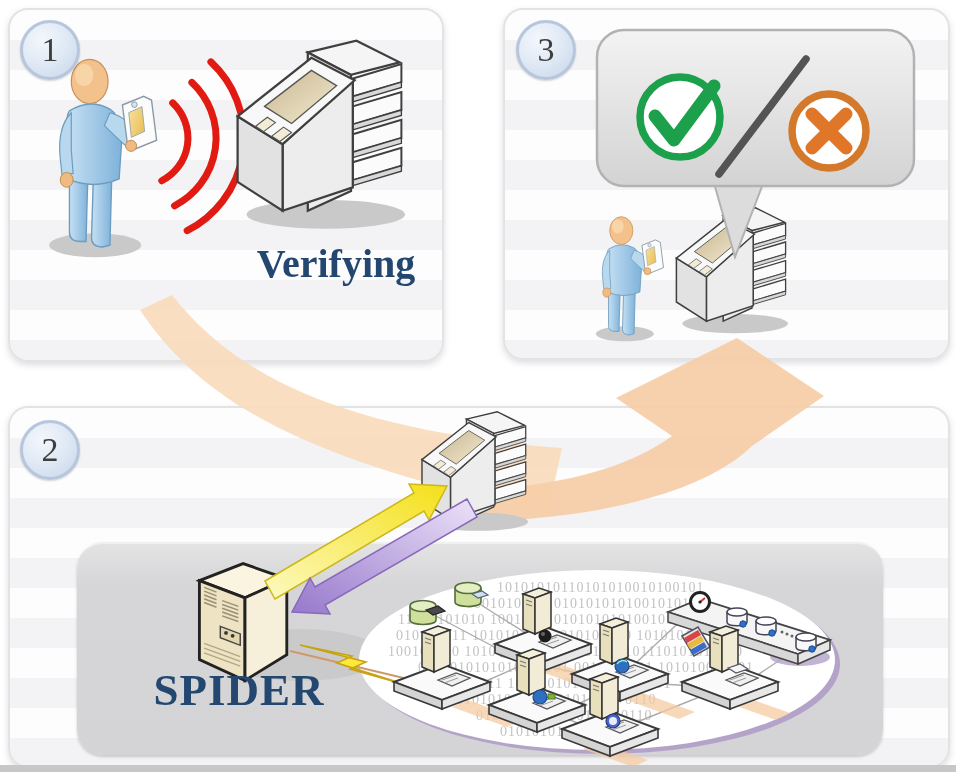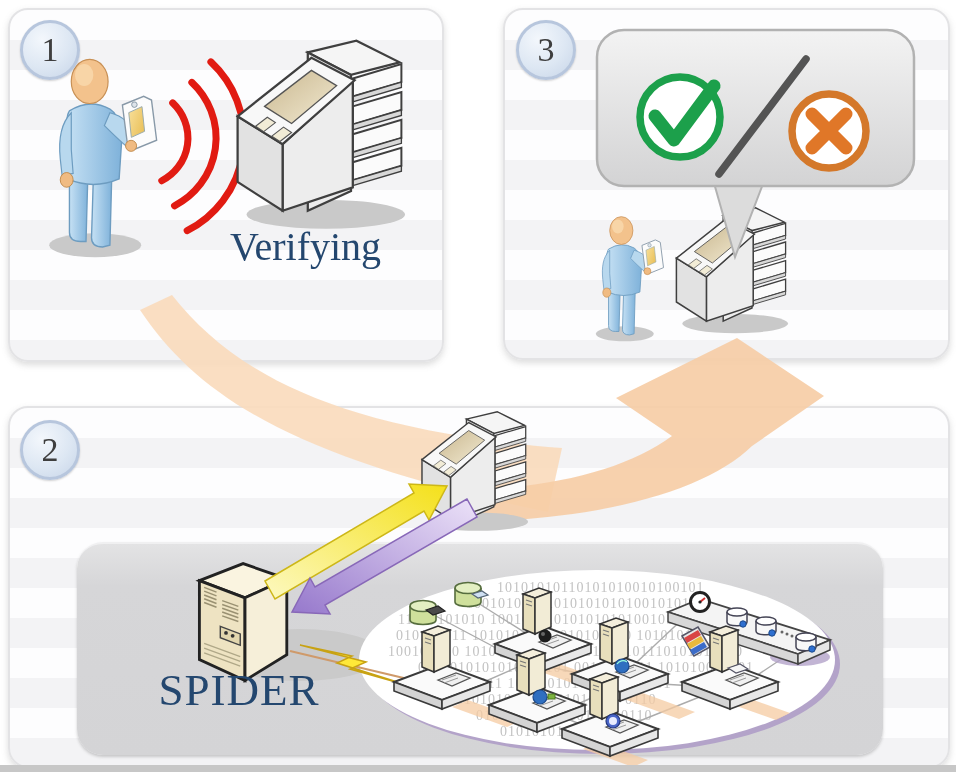--- a/index.html
+++ b/index.html
@@ -12,24 +12,24 @@
   .panel-3{left:503px;top:8px;width:443px;height:348px;}
   .panel-2{left:8px;top:406px;width:938px;height:358px;}
   .inner-gray{position:absolute;left:77px;top:542px;width:806px;height:211px;border-radius:26px;
          background:linear-gradient(180deg,#e3e3e4 0%,#d6d6d8 20%,#d4d4d6 100%);
          border-top:2px solid #f0f0f1;box-shadow:0 2px 3px rgba(100,100,100,.3);}
   .badge{position:absolute;width:54px;height:54px;border-radius:50%;border:3px solid #b7c6dd;
          background:radial-gradient(circle at 35% 30%,#f3f7fc 0%,#dde7f3 55%,#c7d5e8 100%);
          box-shadow:0 1px 2px rgba(0,0,0,.18);display:flex;align-items:center;justify-content:center;
          font-family:"Liberation Serif",serif;font-size:34px;color:#3e3e3e;}
   .badge-1{left:20px;top:20px;} .badge-3{left:516px;top:20px;} .badge-2{left:20px;top:420px;}
-  .vm-title{position:absolute;left:230px;top:226px;width:212px;text-align:left;
-         font-weight:normal;font-size:40px;line-height:41px;color:#24476f;}
+  .vm-title{position:absolute;left:230px;top:243px;width:212px;text-align:center;
+         font-weight:bold;font-size:40px;line-height:41px;color:#24476f;}
   .spider-title{position:absolute;left:136px;top:667px;width:206px;text-align:center;
-         font-weight:normal;font-size:45px;line-height:46px;color:#24476f;letter-spacing:1px;}
+         font-weight:bold;font-size:45px;line-height:46px;color:#24476f;letter-spacing:1px;}
   .art{position:absolute;left:0;top:0;pointer-events:none;}
   .bottom-strip{position:absolute;left:0;bottom:0;width:100%;height:7px;background:#c7c7c7;}
   .bin{font-family:"Liberation Serif",serif;font-size:14px;letter-spacing:1px;fill:#c3c3c3;}
 </style>
 </head>
 <body>
 
 <div class="canvas">
 
   <div class="panel panel-1"></div>

